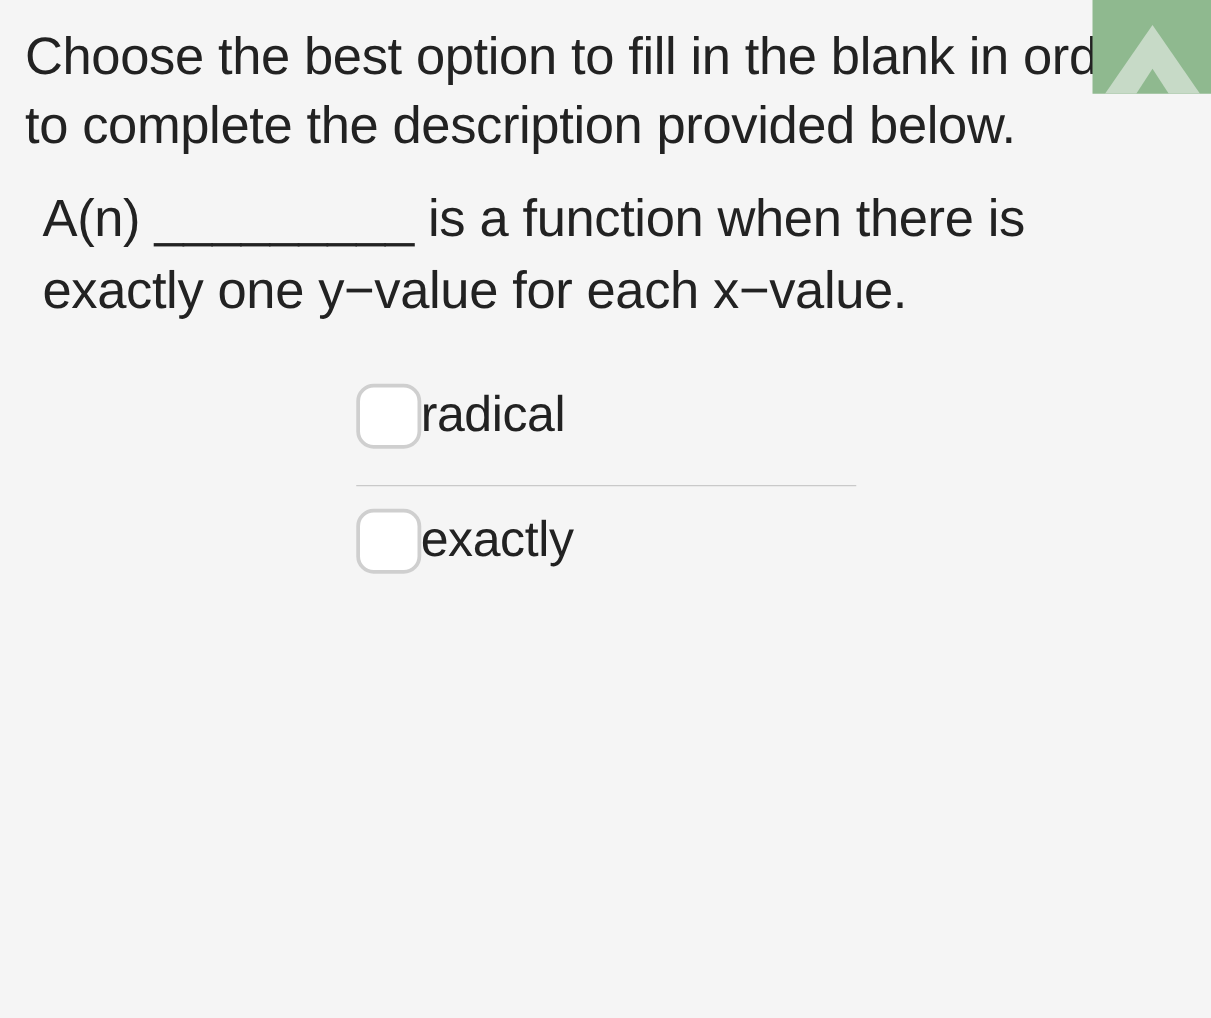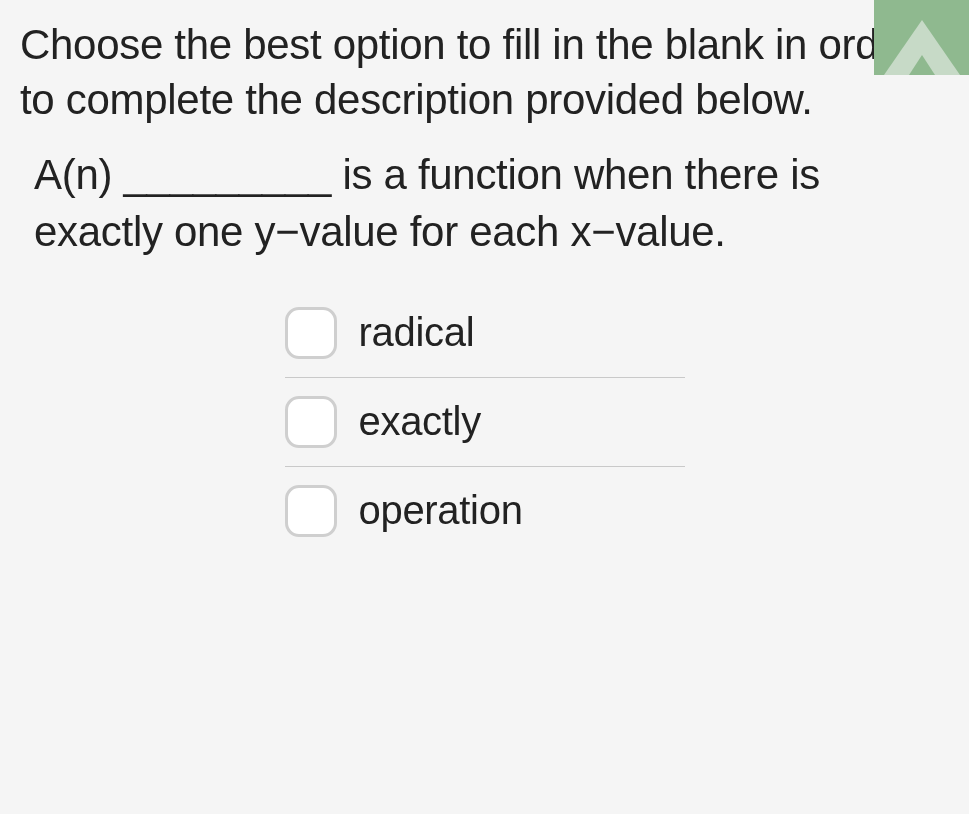--- a/index.html
+++ b/index.html
@@ -47,23 +47,22 @@
     .options {
       display: flex;
       flex-direction: column;
       align-items: center;
       width: 100%;
     }
     .option-row {
       display: flex;
       align-items: center;
       width: 400px;
-      padding: 18px 0 18px 0;
+      padding: 18px 0 29px 0;
       border-bottom: 1px solid #c9c9c9;
-      gap: 22px;
     }
     .option-row:last-child {
       border-bottom: none;
     }
     .checkbox {
       width: 52px;
       height: 52px;
       border: 3px solid #cfcfcf;
       border-radius: 14px;
       background: #fff;
@@ -92,17 +91,13 @@
 
 <div class="options">
   <div class="option-row">
     <div class="checkbox"></div>
     <div class="option-label">radical</div>
   </div>
   <div class="option-row">
     <div class="checkbox"></div>
     <div class="option-label">exactly</div>
   </div>
-  <div class="option-row">
-    <div class="checkbox"></div>
-    <div class="option-label">operation</div>
-  </div>
 </div>
 
 </body></html>

